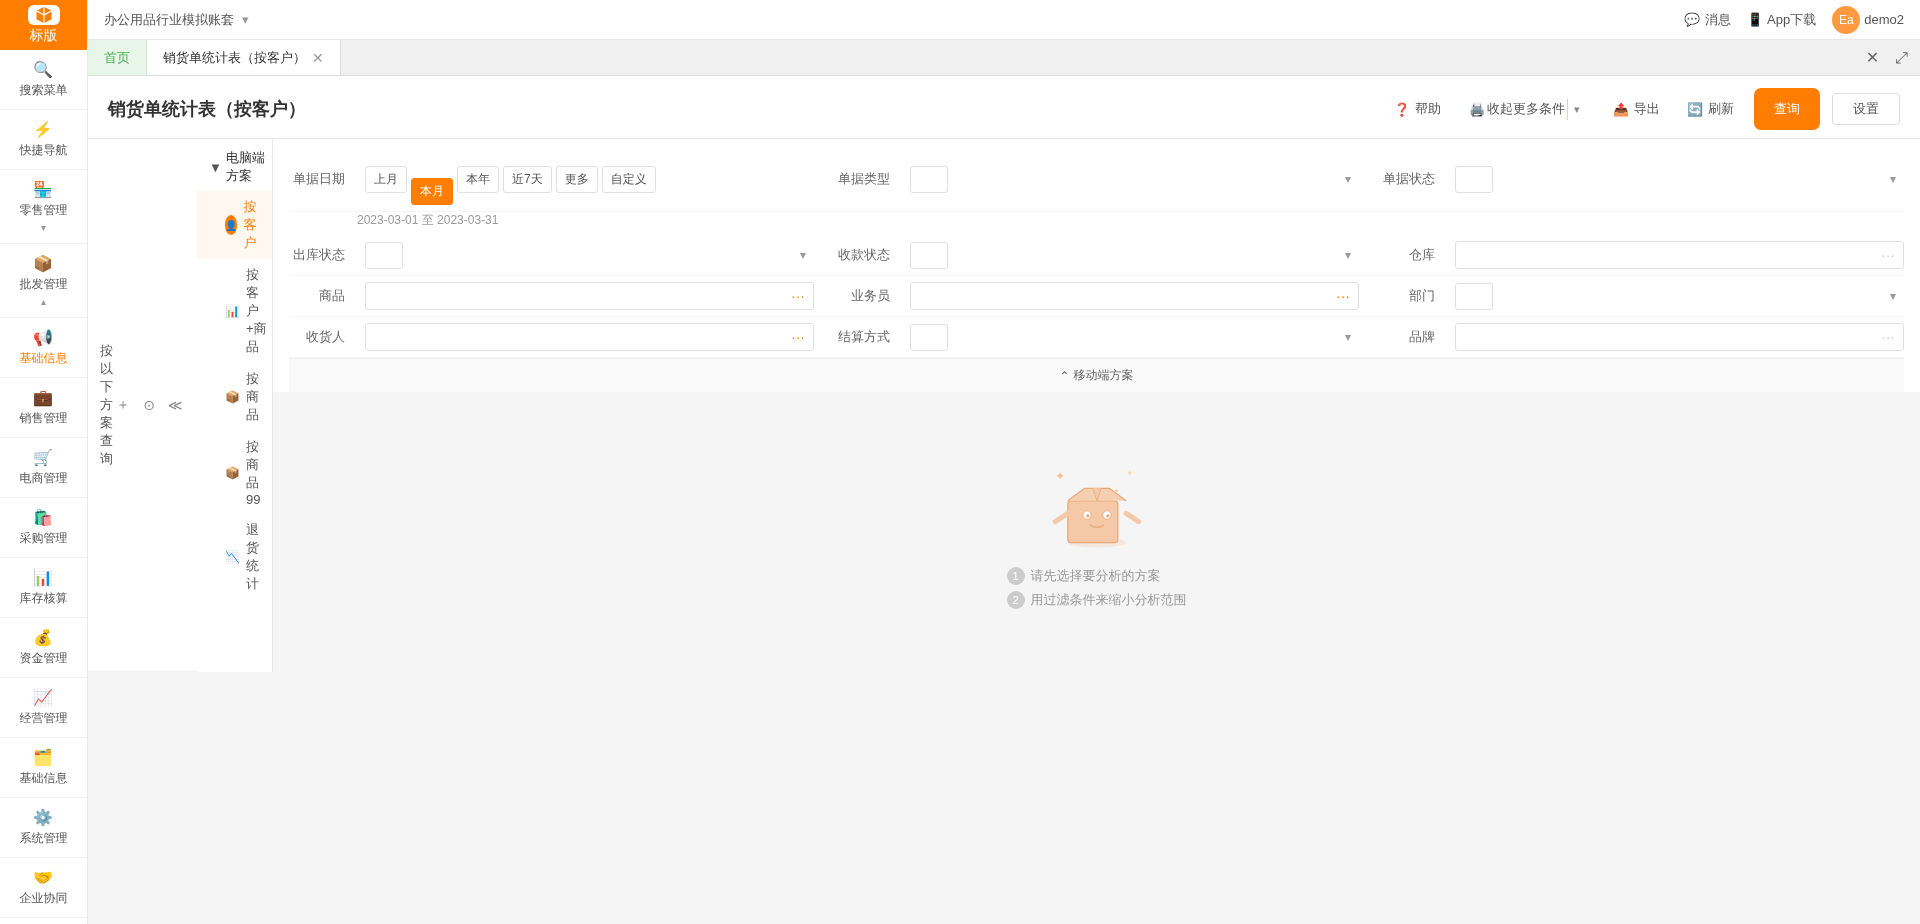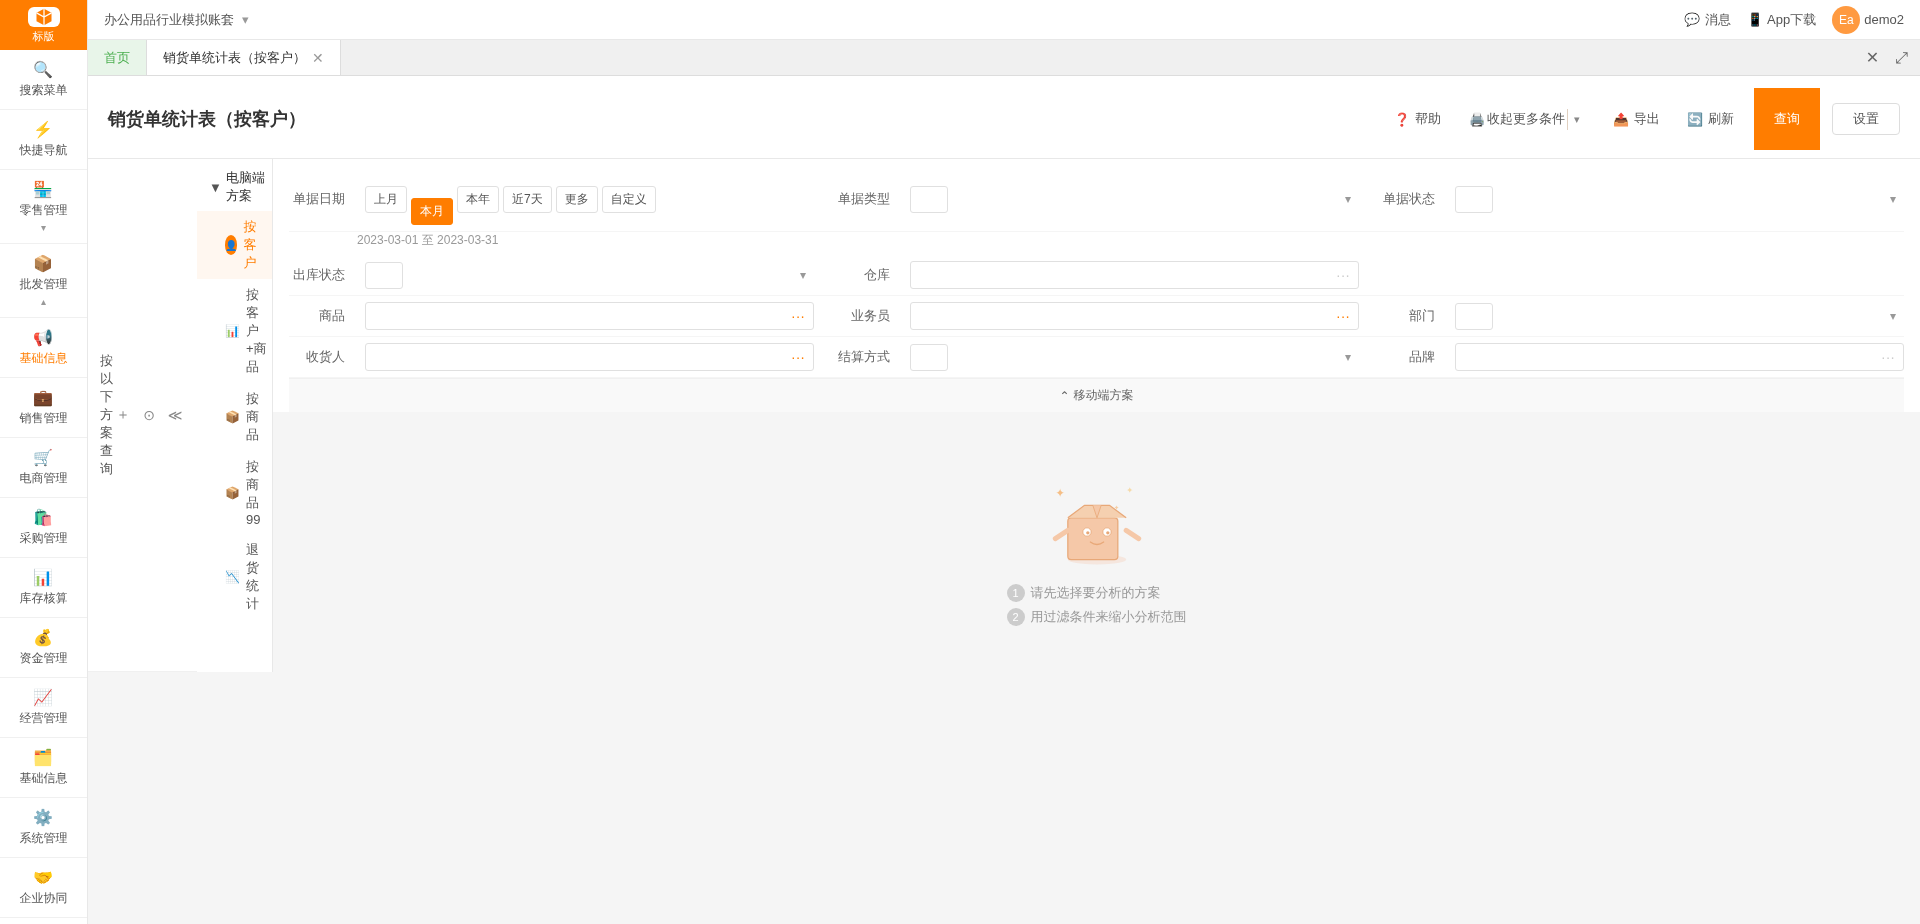--- a/index.html
+++ b/index.html
@@ -13,21 +13,21 @@
       flex-direction: column;
       border-right: 1px solid #e8e8e8;
       height: 924px;
       overflow-y: auto;
     }
     .sidebar-logo {
       background: #ff7d00;
       padding: 8px 4px;
       text-align: center;
       color: #fff;
-      font-size: 11px;
+      font-size: 14px;
       cursor: pointer;
       min-height: 50px;
       display: flex;
       align-items: center;
       justify-content: center;
       flex-direction: column;
     }
     .logo-icon {
       width: 32px;
       height: 32px;
@@ -186,22 +186,22 @@
       color: #555;
       font-size: 13px;
       cursor: pointer;
       padding: 4px 8px;
       border-radius: 4px;
     }
     .btn-primary {
       background: #ff7d00;
       color: #fff;
       border: none;
-      padding: 22px 20px;
-      border-radius: 0;
+      padding: 12px 20px;
+      border-radius: 7px;
       font-size: 13px;
       cursor: pointer;
       font-weight: 500;
     }
     .btn-setting {
       background: #fff;
       color: #555;
       border: 1px solid #ddd;
       padding: 6px 20px;
       border-radius: 4px;
@@ -682,20 +682,28 @@
             <div class="filter-grid-row">
               <div class="filter-grid-cell">
                 <span class="filter-label">出库状态</span>
                 <div class="select-wrapper" style="flex:1;">
                   <select class="filter-select">
                     <option></option>
                   </select>
                 </div>
               </div>
               <div class="filter-grid-cell">
+                <span class="filter-label">收款状态</span>
+                <div class="select-wrapper" style="flex:1;">
+                  <select class="filter-select">
+                    <option></option>
+                  </select>
+                </div>
+              </div>
+              <div class="filter-grid-cell">
                 <span class="filter-label">仓库</span>
                 <div style="flex:1; border:1px solid #e0e0e0; border-radius:3px; padding:5px 8px; min-height:28px; cursor:pointer; display:flex; align-items:center; justify-content:flex-end;">
                   <span style="color:#ccc; font-size:14px;">···</span>
                 </div>
               </div>
             </div>
 
             <div class="filter-grid-row">
               <div class="filter-grid-cell">
                 <span class="filter-label">商品</span>

